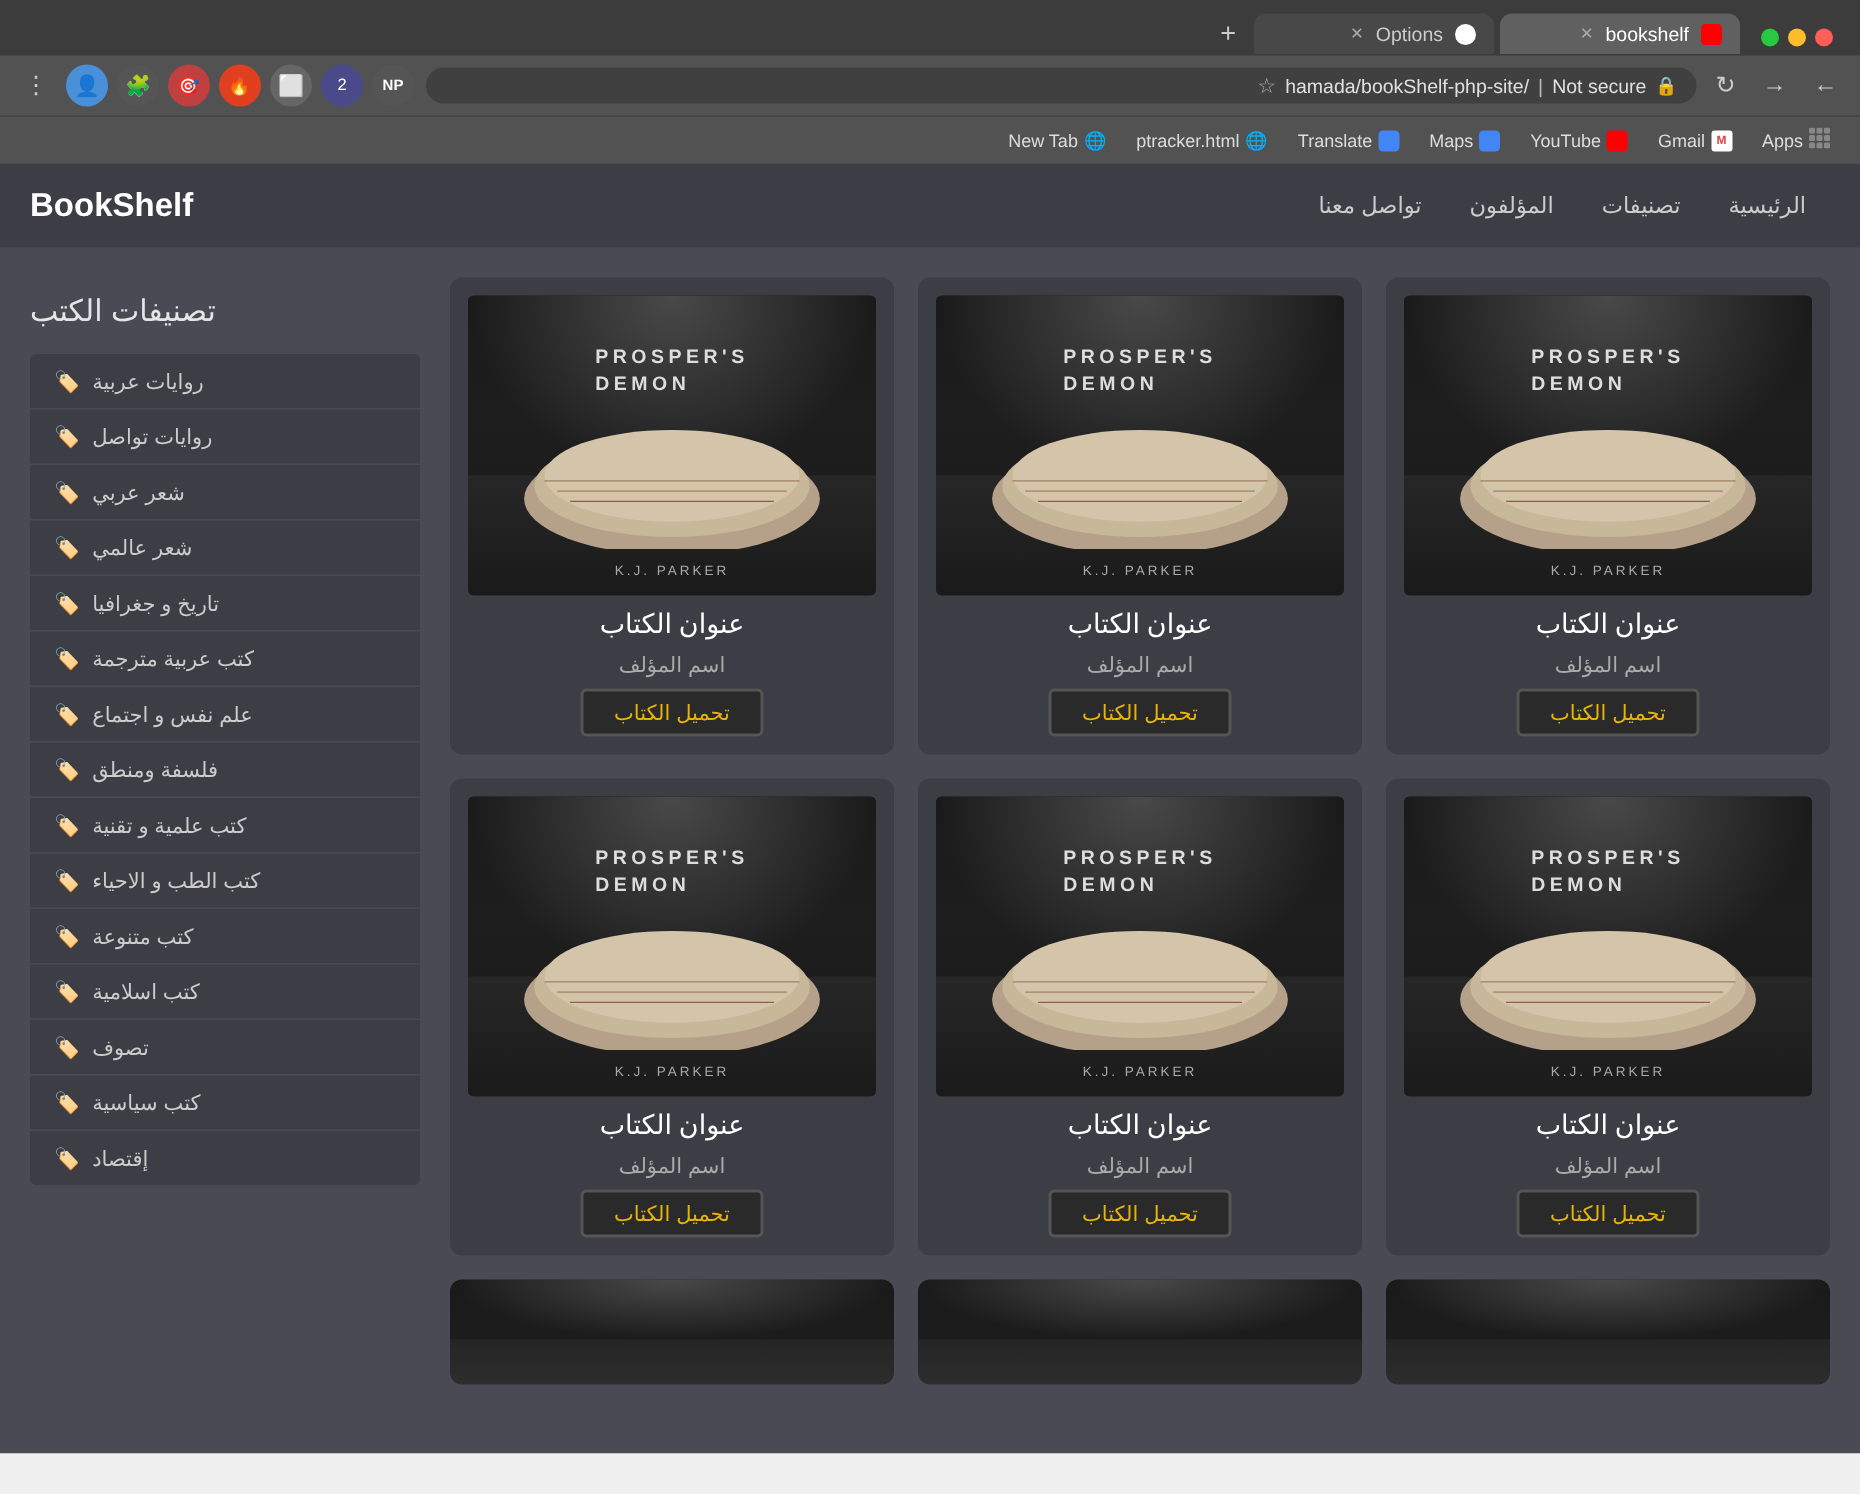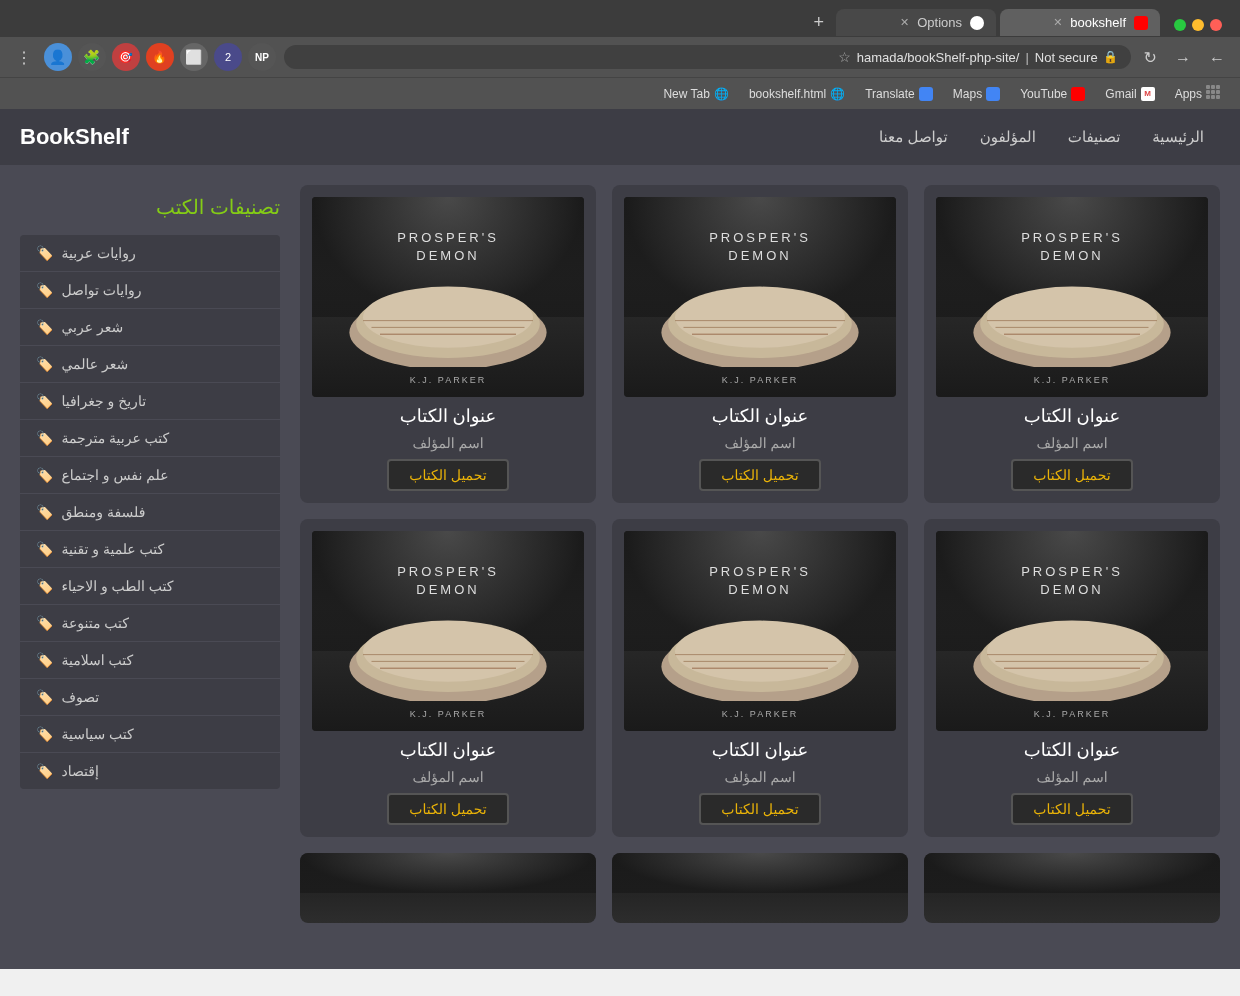--- a/index.html
+++ b/index.html
@@ -216,22 +216,22 @@
       top: 0; left: 0; right: 0;
       height: 60%;
       background: radial-gradient(ellipse at center top, #555 0%, #1a1a1a 70%);
       opacity: 0.8;
     }
 
     .book-title-on-cover {
       position: relative;
       color: #ddd;
       font-size: 13px;
-      font-weight: normal;
-      text-align: center;
+      font-weight: bold;
+      text-align: left;
       letter-spacing: 3px;
       line-height: 1.4;
       direction: ltr;
       margin-top: 20px;
     }
 
     .book-author-on-cover {
       position: relative;
       color: #aaa;
       font-size: 9px;
@@ -266,23 +266,23 @@
       direction: rtl;
     }
 
     
     .sidebar {
       width: 260px;
       flex-shrink: 0;
     }
 
     .sidebar-title {
-      color: #84cc16;
+      color: #e5e5e5;
       font-size: 20px;
-      text-align: right;
+      text-align: left;
       padding: 10px 0 16px;
       direction: rtl;
     }
 
     .category-list {
       background: #3d3d45;
       border-radius: 4px;
       overflow: hidden;
     }
 
@@ -390,21 +390,21 @@
     <div class="bm-item">
       <span class="bm-favicon bm-maps"></span>
       <span>Maps</span>
     </div>
     <div class="bm-item">
       <span class="bm-favicon bm-translate"></span>
       <span>Translate</span>
     </div>
     <div class="bm-item">
       <span style="font-size:12px;color:#aaa;">🌐</span>
-      <span>bookshelf.html</span>
+      <span>ptracker.html</span>
     </div>
     <div class="bm-item">
       <span style="font-size:12px;color:#aaa;">🌐</span>
       <span>New Tab</span>
     </div>
   </div>
 </div>
 
 <div class="page-wrapper">
 

